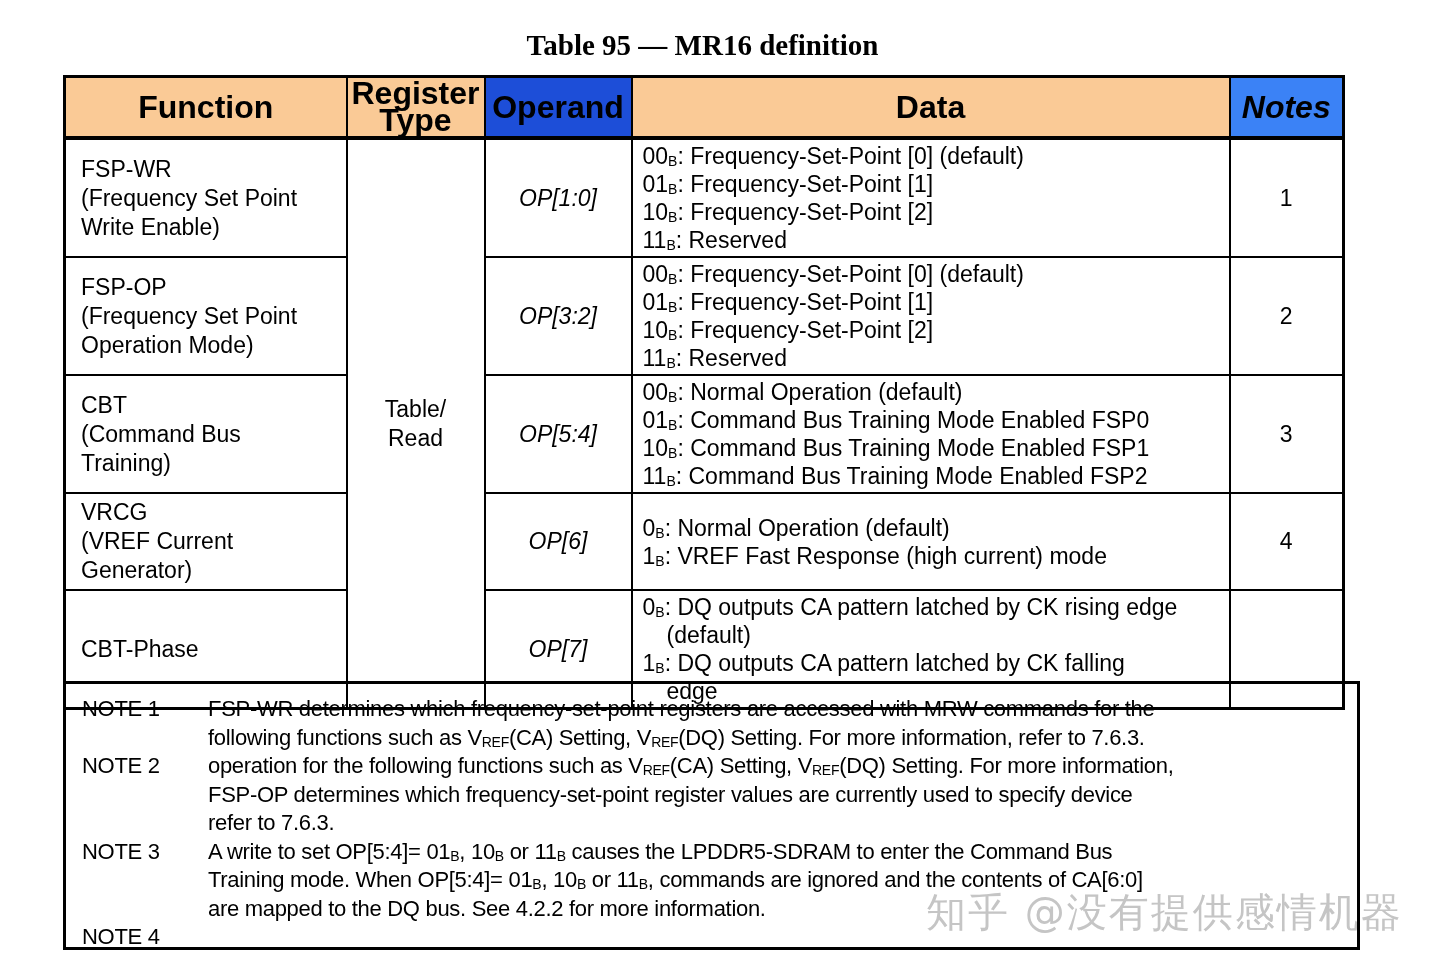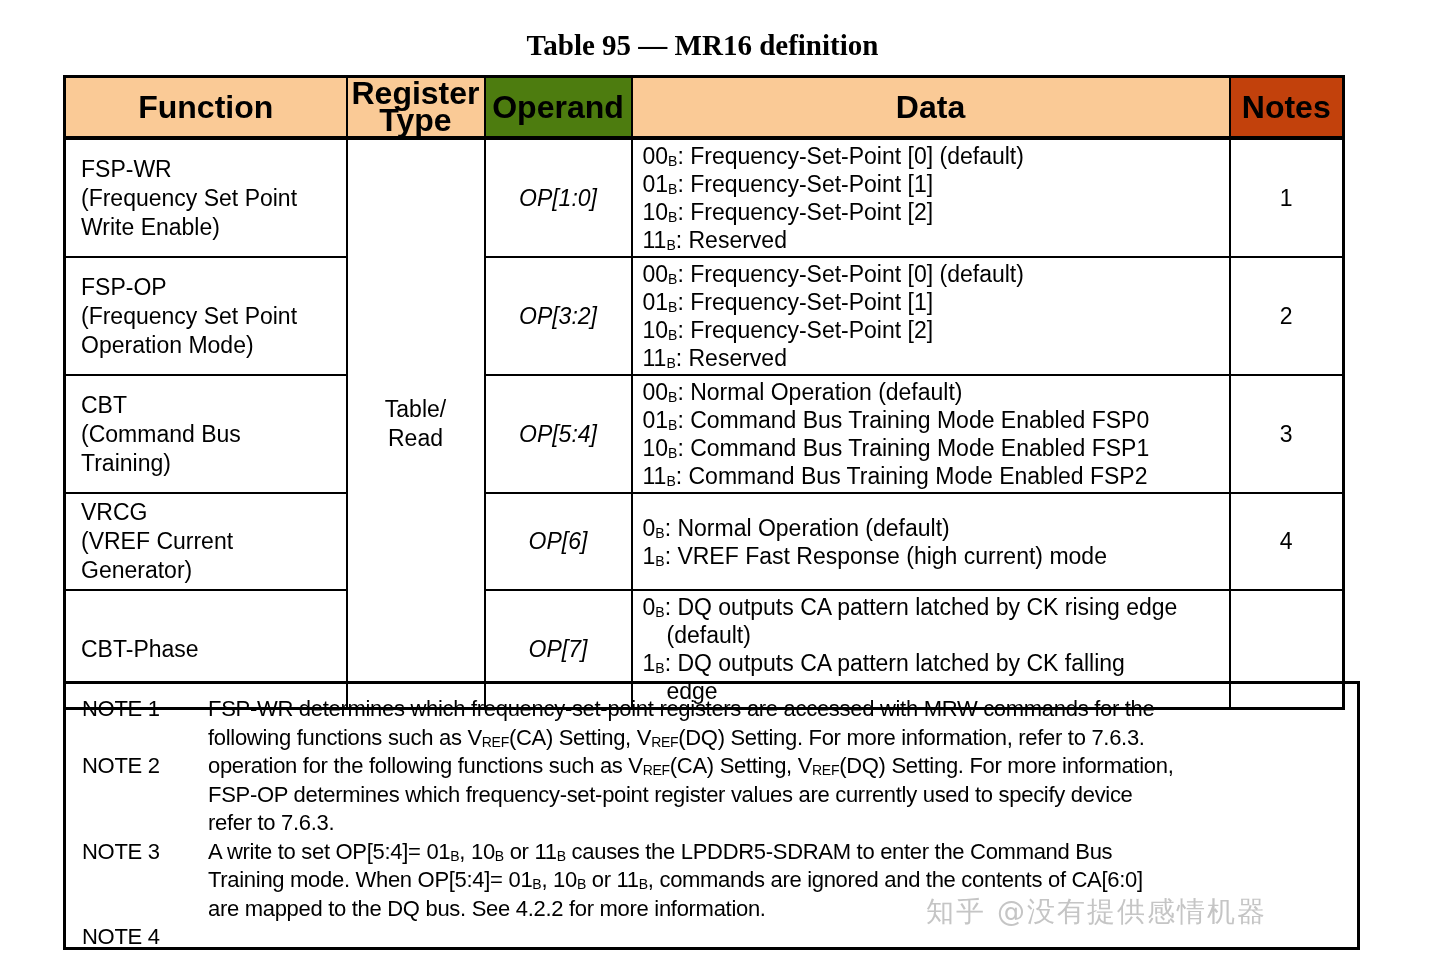--- a/index.html
+++ b/index.html
@@ -27,44 +27,44 @@
   td.cell-operand{text-align:center;line-height:29px;font-style:italic;}
   td.cell-data{padding:2px 6px 2px 10px;line-height:28px;}
   td.cell-note{text-align:center;line-height:29px;}
   .dline.cont{padding-left:24px;}
   sub{font-size:14px;line-height:0;vertical-align:baseline;position:relative;top:2px;}
   #notes-box{position:absolute;left:63px;top:681px;width:1297px;height:269px;box-sizing:border-box;
              border:3px solid #000;padding:11px 8px 16px 16px;font-size:22px;line-height:28.5px;
              letter-spacing:-0.3px;background:transparent;}
   .note-row{display:grid;grid-template-columns:126px 1fr;}
   .note-label{white-space:nowrap;}
-  #watermark{position:absolute;left:926px;top:889px;font-size:28px;line-height:46px;
+  #watermark{position:absolute;left:926px;top:889px;font-size:40px;line-height:46px;
              letter-spacing:2px;white-space:nowrap;font-family:"DejaVu Sans", sans-serif;}
 </style>
 </head>
 <body>
 
 <div id="page">
   <div id="title">Table 95 — MR16 definition</div>
 
   <table id="mr16-table">
     <colgroup>
       <col class="c0">
         <col class="c1">
         <col class="c2">
         <col class="c3">
         <col class="c4">
     </colgroup>
     <thead>
       <tr>
           <th style="background: rgb(250, 202, 150);">Function</th>
           <th style="background: rgb(250, 202, 150);">Register Type</th>
-          <th style="background: #4d7c0f;">Operand</th>
+          <th style="background: #1d4ed8;">Operand</th>
           <th style="background: rgb(250, 202, 150);">Data</th>
-          <th style="background: #c2410c;">Notes</th>
+          <th style="background: #3b82f6; font-style: italic;">Notes</th>
         </tr>
     </thead>
     <tbody>
         <tr>
           <td class="cell-function">
             <div>FSP-WR</div>
             <div>(Frequency Set Point</div>
             <div>Write Enable)</div>
           </td>
           <td class="cell-regtype" rowspan="5">

